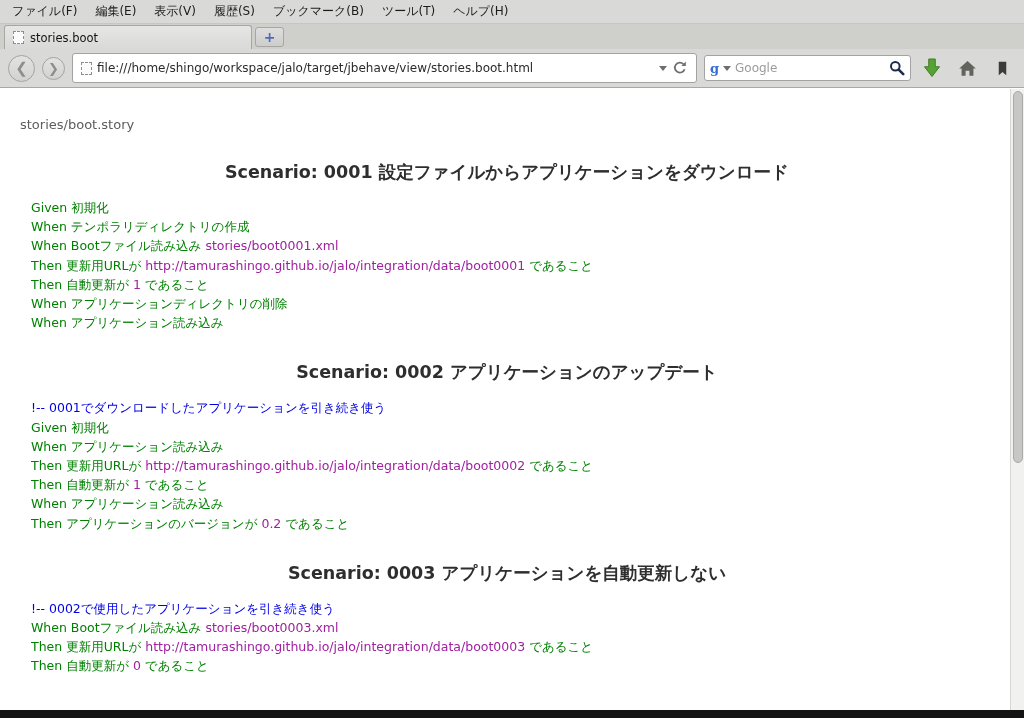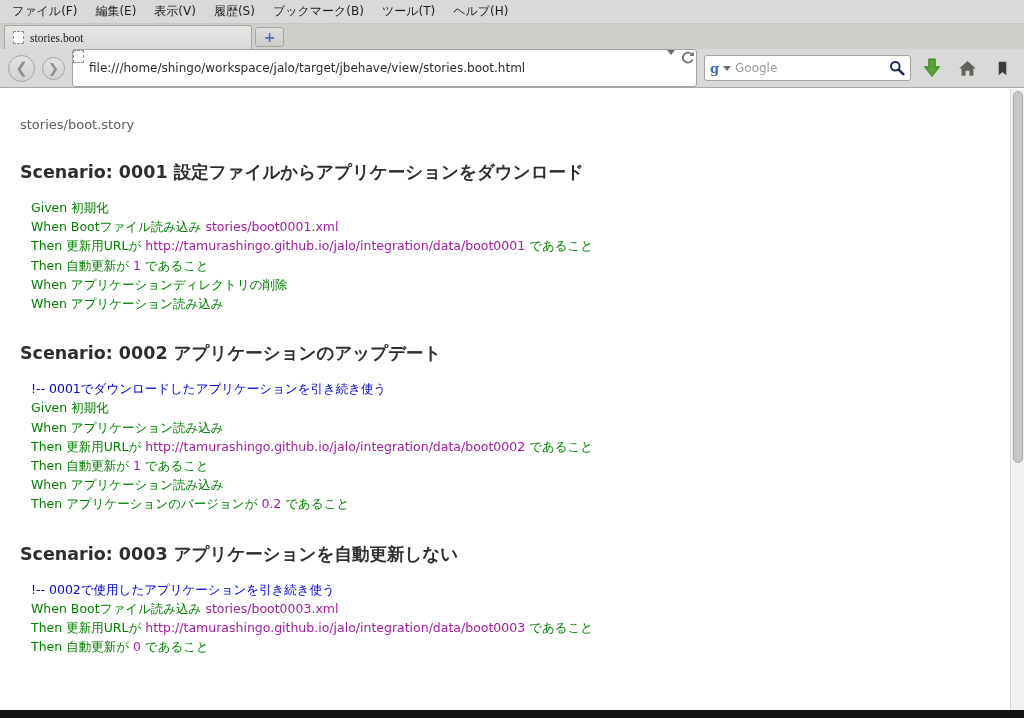--- a/index.html
+++ b/index.html
@@ -19,21 +19,21 @@
     font-size: 12px; color: #1c1c1c; padding: 3px 8px; border-radius: 2px; cursor: default;
   }
 
   
   .tabstrip {
     height: 25px; background: #cfcfcc; display: flex; align-items: flex-end; padding: 0 0 0 4px;
   }
   .tab {
     width: 248px; height: 24px; background: linear-gradient(#e6e6e4, #d9d9d7);
     border: 1px solid #a6a6a4; border-bottom: none; border-radius: 3px 3px 0 0;
-    display: flex; align-items: center; gap: 6px; padding: 0 8px; font-size: 11.5px; color: #141414; font-family: Liberation Serif, serif;
+    display: flex; align-items: center; gap: 6px; padding: 0 8px; font-size: 11.5px; color: #141414;
   }
   .newtab-btn {
     width: 29px; height: 20px; margin: 0 0 2px 3px; background: linear-gradient(#dedede,#cdcdcb);
     border: 1px solid #a6a6a4; border-radius: 3px;
     display: flex; align-items: center; justify-content: center;
     color: #4d6bbd; font-size: 14px; font-weight: bold; line-height: 1;
   }
   .page-glyph {
     width: 11px; height: 13px; border: 1px dashed #8d8d8b; background: #fbfbfb; flex: 0 0 auto;
   }
@@ -43,22 +43,22 @@
     height: 39px; background: #d9d9d7; border-bottom: 1px solid #a8a8a6;
     display: flex; align-items: center; padding: 0 8px; gap: 7px;
   }
   .nav-circle {
     width: 27px; height: 27px; border-radius: 50%; border: 1px solid #a3a3a1;
     background: linear-gradient(#e3e3e1,#d2d2d0); display: flex; align-items: center; justify-content: center;
     color: #8e8e8c; font-size: 15px; line-height: 1; flex: 0 0 auto;
   }
   .nav-circle.fwd { width: 23px; height: 23px; font-size: 13px; }
   .urlbar {
-    flex: 1 1 auto; height: 38px; background: #ffffff; border: 1px solid #a3a3a1; border-radius: 3px;
-    display: flex; padding: 0 0; gap: 5px; min-width: 0;
+    flex: 1 1 auto; height: 30px; background: #ffffff; border: 1px solid #a3a3a1; border-radius: 3px;
+    display: flex; align-items: center; padding: 0 8px; gap: 5px; min-width: 0;
   }
   .urlbar input {
     flex: 1 1 auto; border: none; outline: none; background: transparent;
     font-family: "DejaVu Sans", sans-serif; font-size: 12px; color: #2b2b2b; min-width: 0;
   }
   .chev { width: 0; height: 0; border-left: 4px solid transparent; border-right: 4px solid transparent; border-top: 5px solid #6e6e6c; flex: 0 0 auto; }
   .searchbox {
     flex: 0 0 198px; height: 26px; background: #ffffff; border: 1px solid #a3a3a1; border-radius: 3px;
     display: flex; align-items: center; padding: 0 5px; gap: 4px;
   }
@@ -69,21 +69,21 @@
   .searchbox input::placeholder { color: #9b9b99; }
   .g-logo { font-size: 13px; font-weight: bold; color: #3a6cd4; font-family: "DejaVu Serif", serif; flex: 0 0 auto; }
   .toolbtn { flex: 0 0 auto; display: flex; align-items: center; justify-content: center; width: 28px; height: 28px; }
 
   
   .content {
     position: absolute; left: 0; top: 89px; width: 1024px; height: 621px;
     background: #ffffff; overflow: hidden; padding: 14px 30px 0 20px;
   }
   .story-title { font-size: 13px; font-weight: normal; color: #5c5c5c; margin: 14px 0 6px; }
-  .scenario-title { font-size: 17.5px; font-weight: bold; color: #2e2e2e; margin: 28px 0 14px; font-family: "DejaVu Sans", sans-serif; }
+  .scenario-title { font-size: 17.5px; font-weight: bold; color: #2e2e2e; margin: 28px 0 14px; font-family: "DejaVu Sans", sans-serif; text-align: center; }
   .steps { padding-left: 11px; }
   .step-line { font-size: 12.5px; line-height: 19.2px; white-space: nowrap; }
   .seg-step { color: var(--step-color, #008000); }
   .seg-param { color: var(--param-color, #a020a0); }
   .seg-comment { color: var(--comment-color, #0000e6); }
 
   
   .scrollbar {
     position: absolute; right: 0; top: 89px; width: 14px; height: 621px;
     background: #f1f1ef; border-left: 1px solid #d6d6d4;
@@ -165,20 +165,21 @@
   </div>
 </div>
 
 <div class="content">
   <div class="story-title">stories/boot.story</div>
   <div>
       <div>
         <h2 class="scenario-title">Scenario: 0001 設定ファイルからアプリケーションをダウンロード</h2>
         <div class="steps">
           <div class="step-line"><span class="seg-step">Given 初期化</span></div>
+          <div class="step-line"><span class="seg-step">When テンポラリディレクトリの作成</span></div>
           <div class="step-line"><span class="seg-step">When Bootファイル読み込み </span><span class="seg-param">stories/boot0001.xml</span></div>
           <div class="step-line"><span class="seg-step">Then 更新用URLが </span><span class="seg-param">http://tamurashingo.github.io/jalo/integration/data/boot0001</span><span class="seg-step"> であること</span></div>
           <div class="step-line"><span class="seg-step">Then 自動更新が </span><span class="seg-param">1</span><span class="seg-step"> であること</span></div>
           <div class="step-line"><span class="seg-step">When アプリケーションディレクトリの削除</span></div>
           <div class="step-line"><span class="seg-step">When アプリケーション読み込み</span></div>
         </div>
       </div>
       <div>
         <h2 class="scenario-title">Scenario: 0002 アプリケーションのアップデート</h2>
         <div class="steps">

